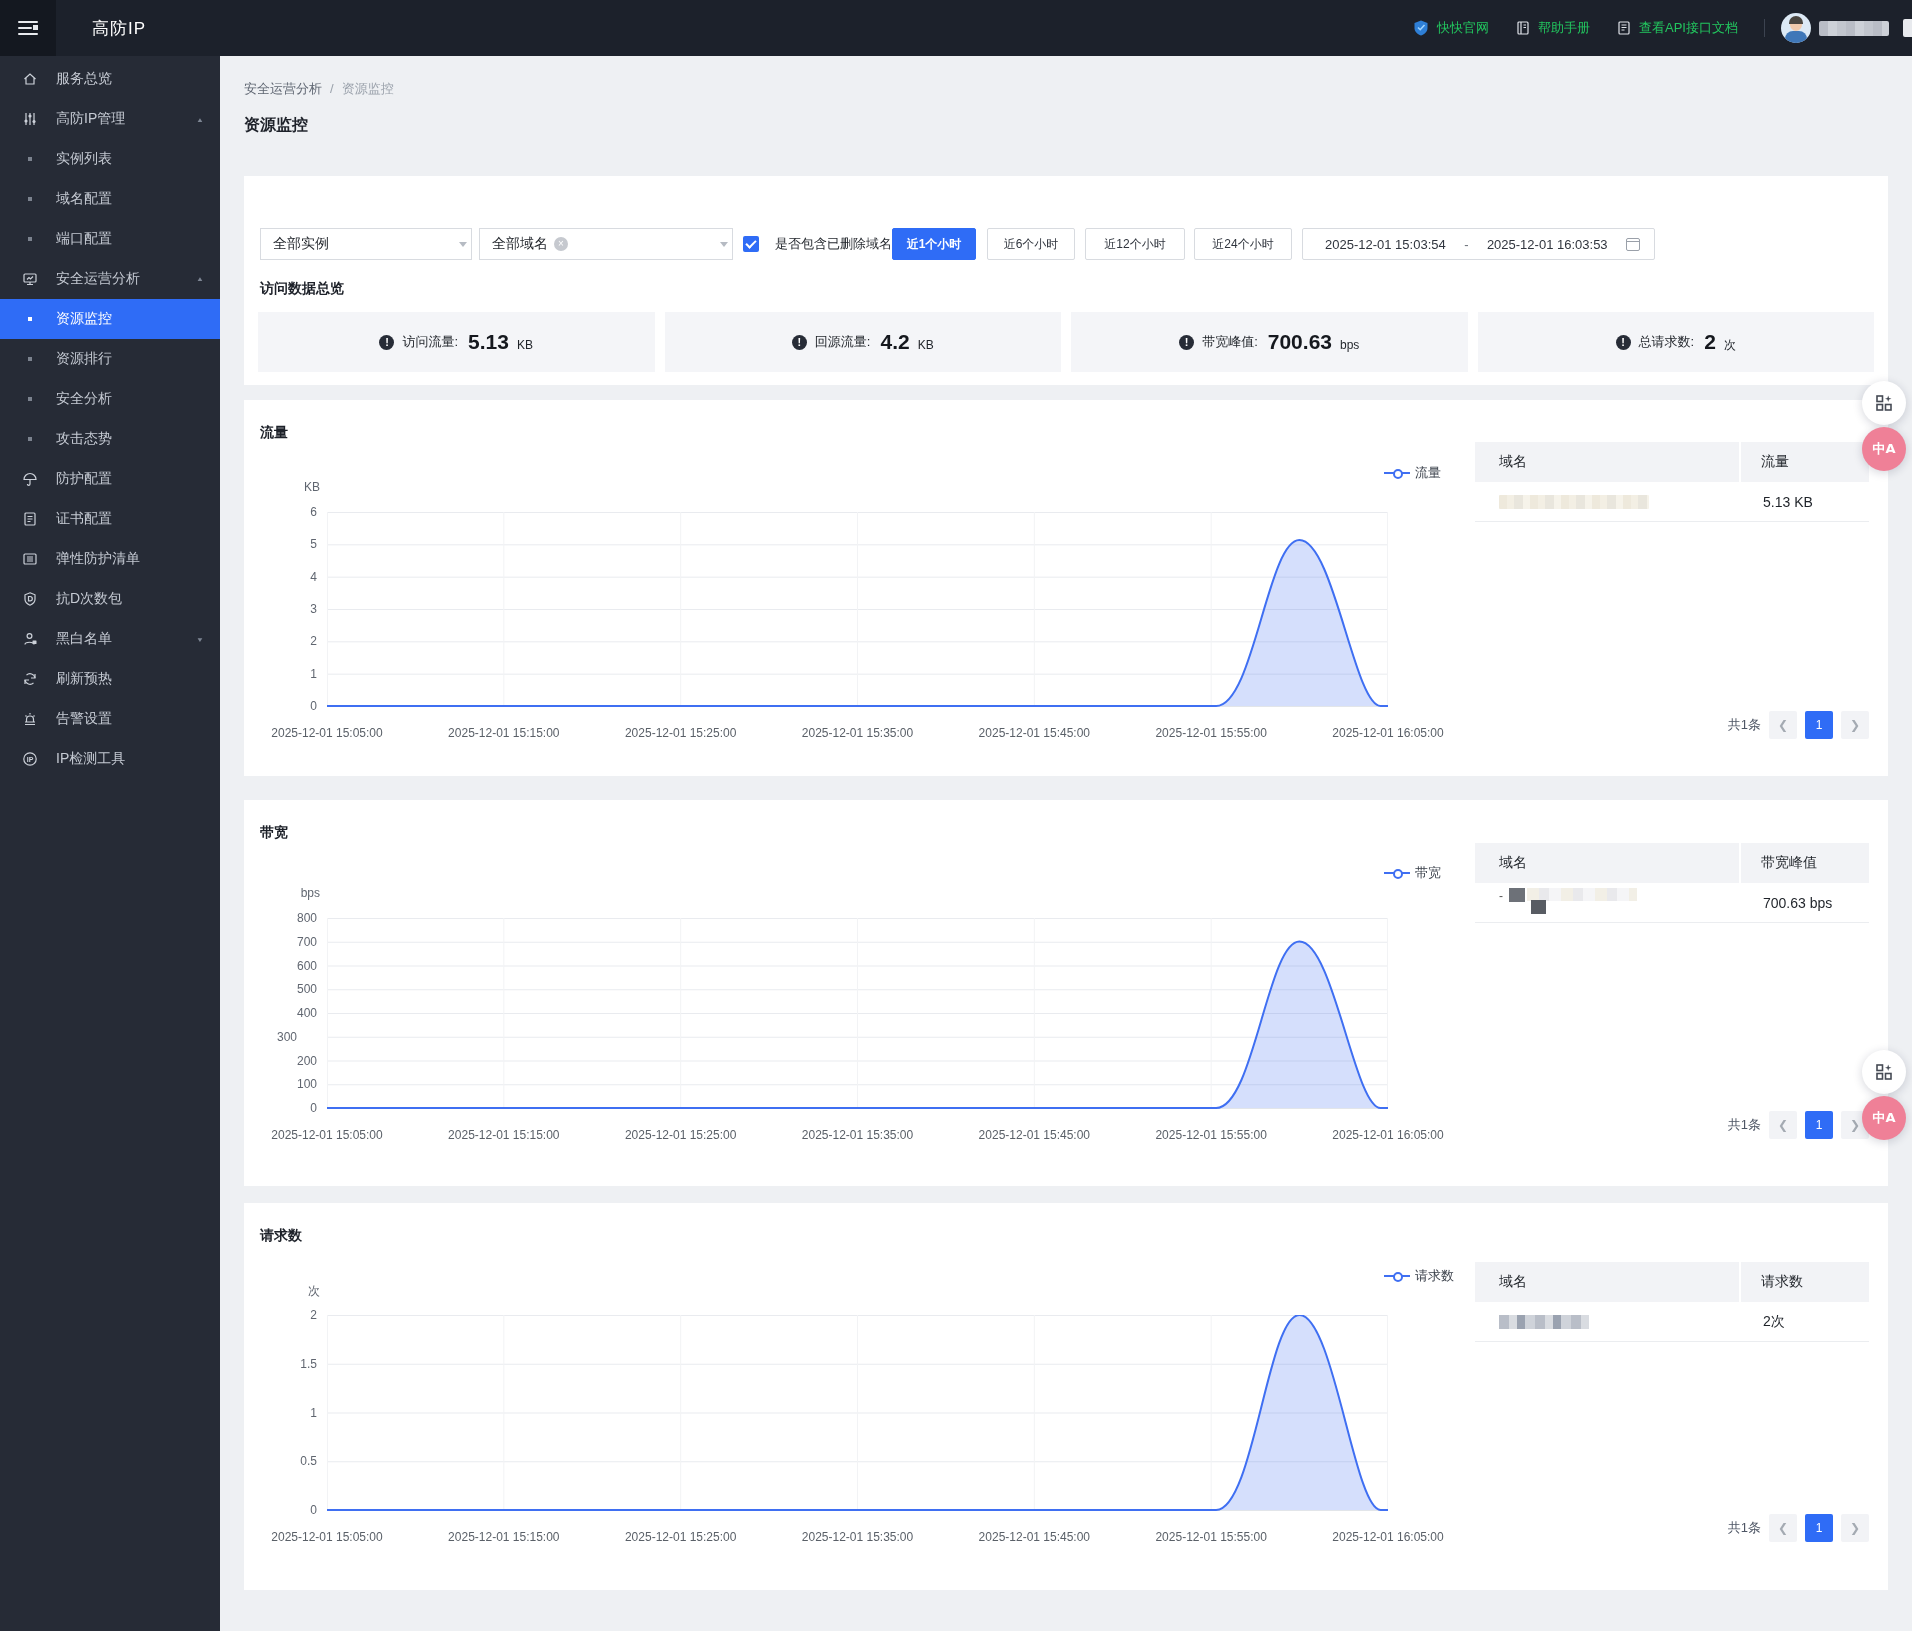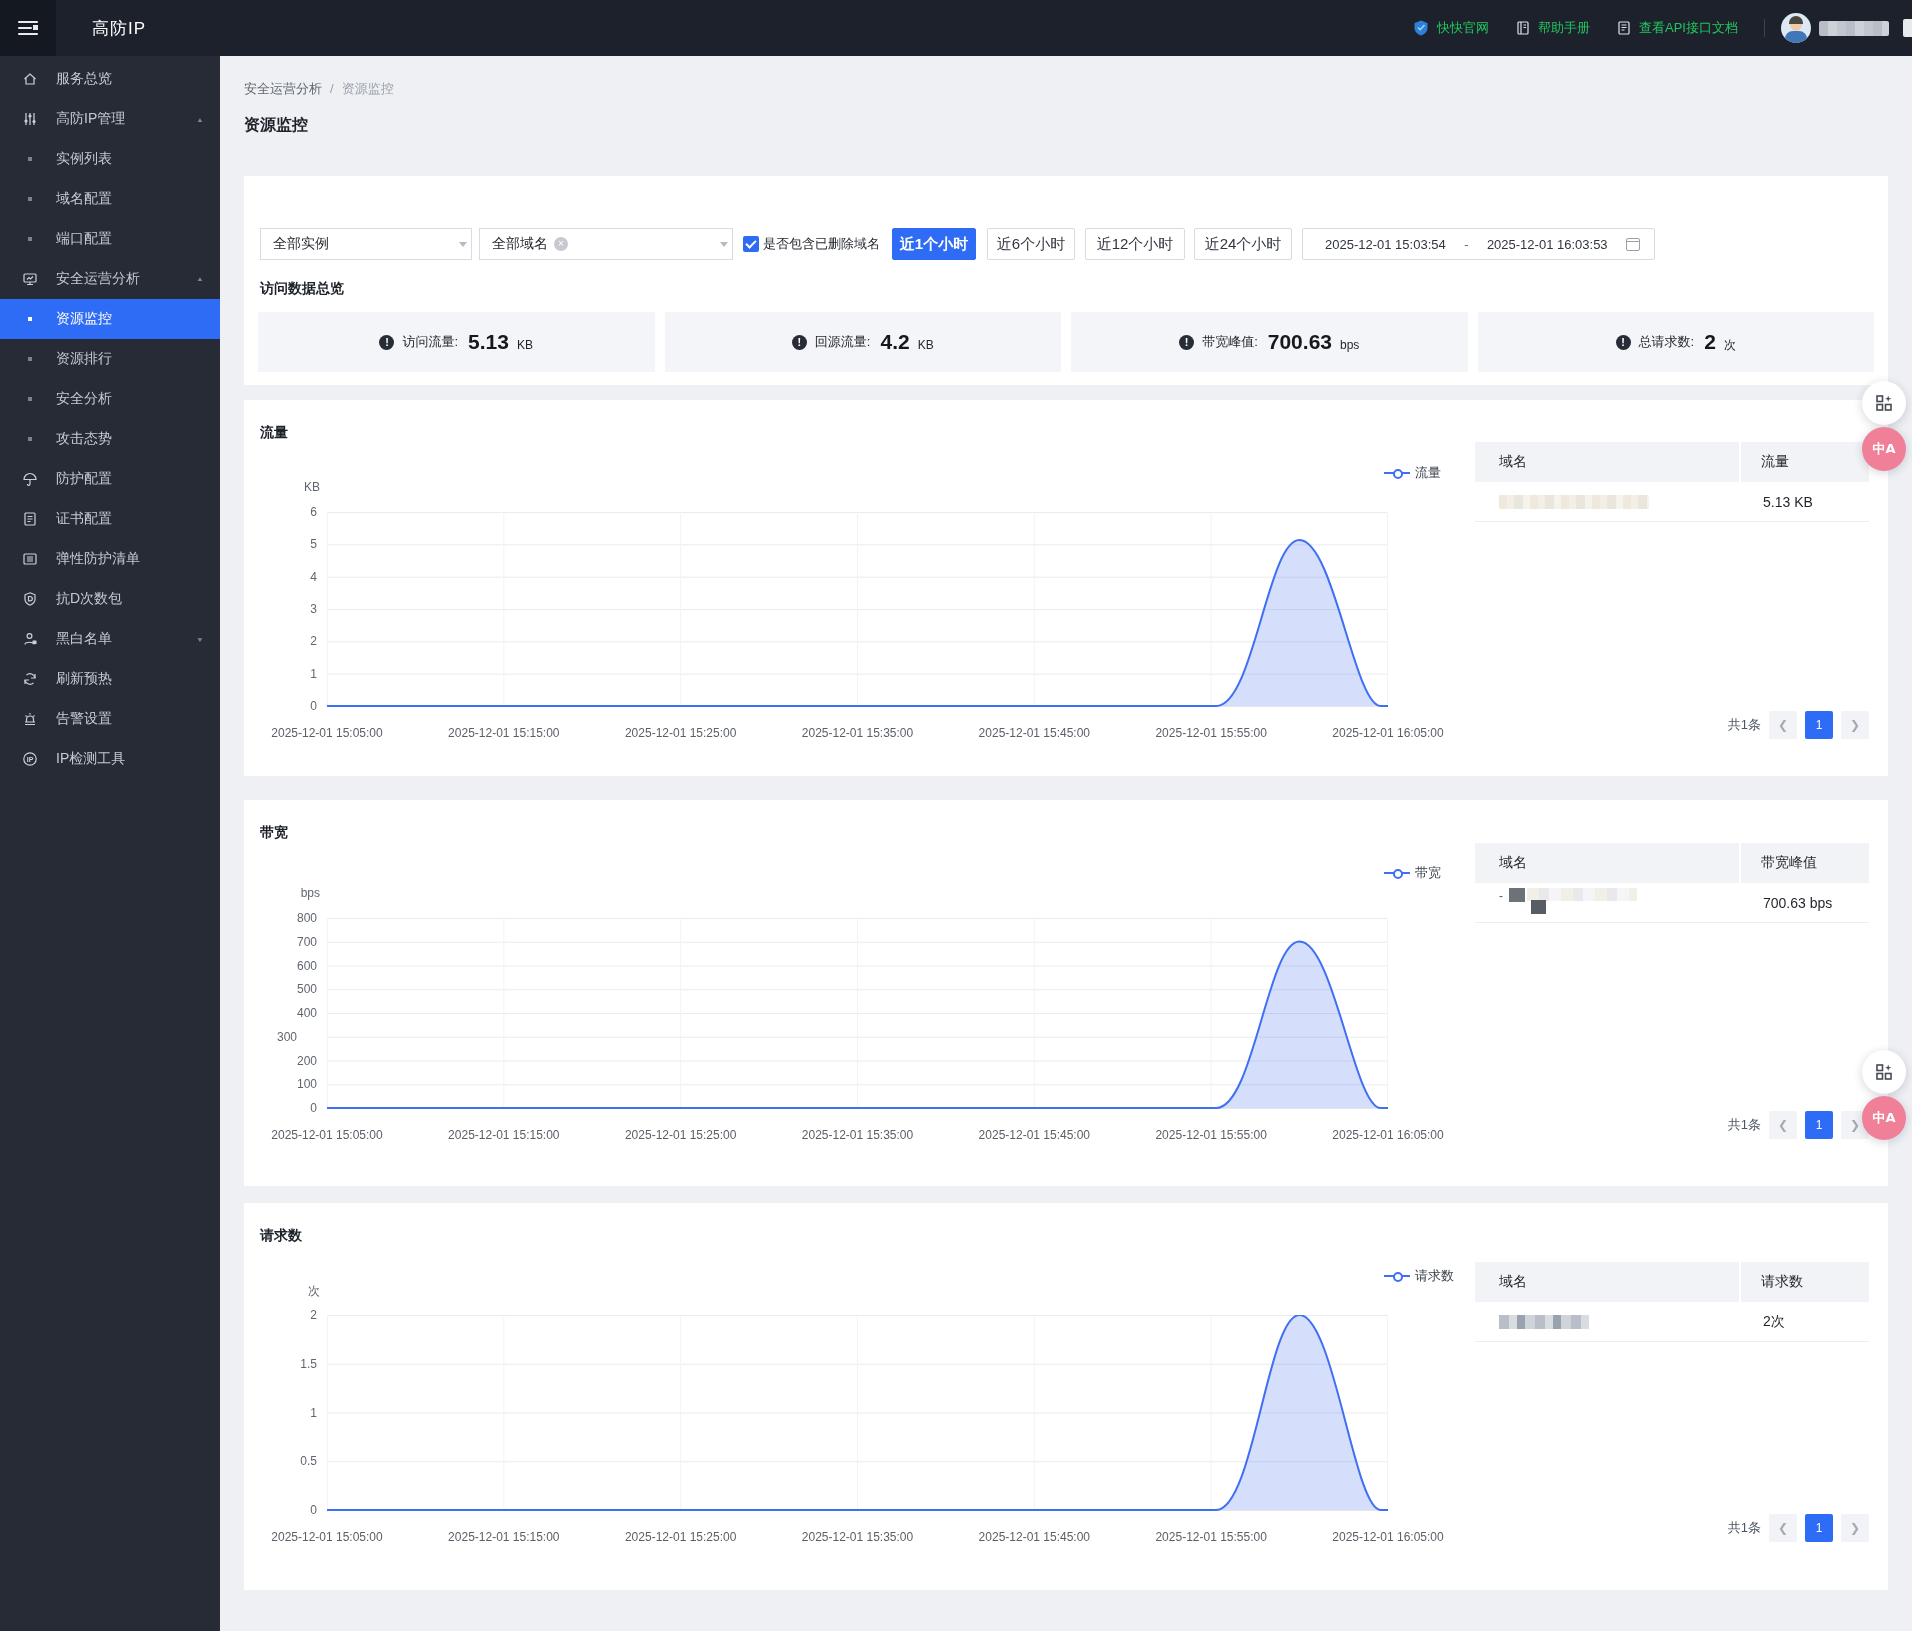--- a/index.html
+++ b/index.html
@@ -40,25 +40,25 @@
 #panel1{top:120px;height:209px}
 
 #tabstrip{height:40px;background:#f7f8fa;border-bottom:1px solid #e9ebef;display:flex;padding-left:17px}
 .tab{padding:0 15px;line-height:37px;font-size:14px;color:#4e5665;border-top:2px solid transparent;cursor:pointer;margin-right:2px}
 .tab.active{background:#fff;color:#2f6cf6;border-top-color:#2f6cf6;border-left:1px solid #e9ebef;border-right:1px solid #e9ebef;margin-bottom:-1px}
 
 .fitem{position:absolute;top:52px;height:32px}
 .selectbox{border:1px solid #d8dbe0;border-radius:0;background:#fff;display:flex;align-items:center;padding:0 4px 0 12px;cursor:pointer}
 .selectbox .caret{margin-left:auto;width:0;height:0;border-left:4px solid transparent;border-right:4px solid transparent;border-top:5px solid #b6bbc3}
 .tagx{display:inline-flex;align-items:center;justify-content:center;width:14px;height:14px;border-radius:50%;background:#c6c9cf;color:#fff;font-size:10px;margin-left:6px;line-height:1}
-#chkwrap{display:flex;align-items:center;gap:4px}
+#chkwrap{display:flex;align-items:center;gap:16px}
 #chkwrap .clbl{font-size:13px;white-space:nowrap}
 #chk{width:16px;height:16px;background:#2f6cf6;border-radius:2px;position:relative;cursor:pointer;flex:none}
 #chk:after{content:"";position:absolute;left:5px;top:2px;width:4px;height:8px;border:solid #fff;border-width:0 2px 2px 0;transform:rotate(45deg)}
-.tbtn{position:absolute;top:52px;height:32px;border:1px solid #d8dbe0;border-radius:2px;background:#fff;font-size:15px;color:#30353e;display:flex;align-items:center;justify-content:center;cursor:pointer}
+.tbtn{position:absolute;top:52px;height:32px;border:1px solid #d8dbe0;border-radius:2px;background:#fff;font-size:12px;color:#30353e;display:flex;align-items:center;justify-content:center;cursor:pointer}
 .tbtn.active{background:#2f6cf6;border-color:#2f6cf6;color:#fff;font-weight:bold}
 #daterange{border:1px solid #d8dbe0;border-radius:2px;display:flex;align-items:center;font-size:13px;color:#30353e;padding:0 14px 0 22px;justify-content:space-between;cursor:pointer}
 #daterange .dash{margin:0 10px;color:#6a7078}
 .calicon{width:14px;height:13px;border:1.4px solid #9aa0a9;border-radius:2px;position:relative;margin-left:10px}
 .calicon:before{content:"";position:absolute;top:2px;left:0;right:0;height:1.4px;background:#9aa0a9}
 
 #ovtitle{position:absolute;left:16px;top:104px;font-size:14px;font-weight:bold;color:#1d2129}
 #cards{position:absolute;left:14px;right:14px;top:136px;height:60px;display:flex;gap:10px}
 .card{flex:1;background:#f4f5f8;display:flex;align-items:center;justify-content:center;gap:8px}
 .card .ico{width:15px;height:15px;border-radius:50%;background:#272c37;color:#fff;font-size:11px;font-weight:bold;display:flex;align-items:center;justify-content:center}

